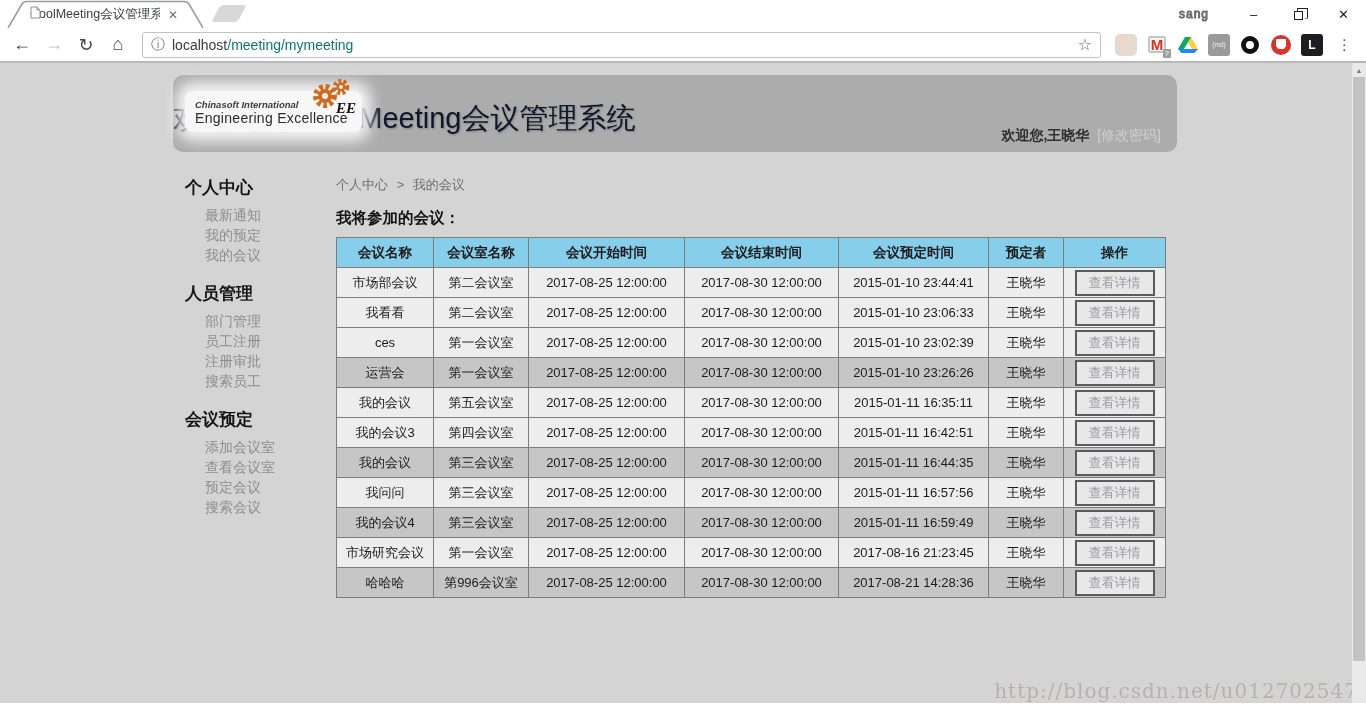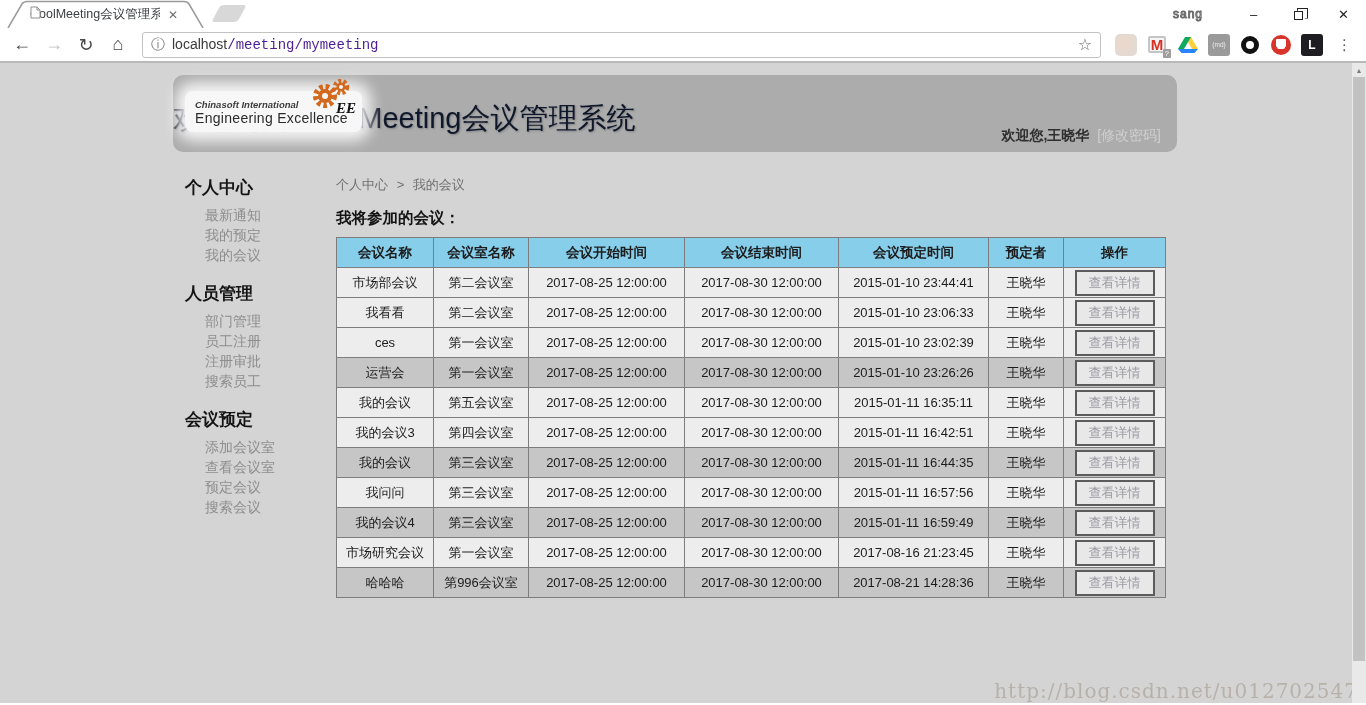--- a/index.html
+++ b/index.html
@@ -10,35 +10,35 @@
   .tabstrip { position:relative; height:28px; background:#ffffff; }
   .tab { position:absolute; left:6px; top:0; width:200px; height:28px; }
   .tab svg { position:absolute; left:0; top:0; }
   .tab-inner { position:absolute; left:24px; top:6px; width:168px; display:flex; align-items:center; gap:6px; }
   .favicon { flex:0 0 auto; }
   .tab-title { font-size:12.5px; color:#3c4043; white-space:nowrap; overflow:hidden; width:130px; }
   .tab-close { color:#6e6e6e; font-size:12px; cursor:pointer; padding:0 2px; }
   .newtab-btn { position:absolute; left:216px; top:5px; width:26px; height:17px;
     background:#d8d8d8; border-radius:3px; transform:skewX(-28deg); }
   .titlebar-right { position:absolute; right:0; top:0; height:28px; display:flex; align-items:center; }
-  .profile-name { font-size:12px; color:#fff; -webkit-text-stroke:1px #6a6a6a; letter-spacing:1px; margin-right:28px; }
+  .profile-name { font-size:12px; color:#fff; -webkit-text-stroke:1px #6a6a6a; letter-spacing:1px; margin-right:22px; }
   .winbtn { width:45px; height:28px; display:flex; align-items:center; justify-content:center; color:#222; font-size:13px; cursor:pointer; }
   .restore-glyph { position:relative; width:9px; height:9px; border:1px solid #222; background:#fff; margin-top:2px; }
   .restore-glyph:before { content:""; position:absolute; left:2px; top:-4px; width:9px; height:9px; border:1px solid #222; border-left-width:1px; background:transparent; clip-path:polygon(0 0,100% 0,100% 100%,70% 100%,70% 30%,0 30%); }
 
   .toolbar { height:35px; background:#fff; display:flex; align-items:center; padding:0 8px; gap:4px; border-bottom:2px solid #b9b9b9; }
   .navbtn { width:28px; height:28px; display:flex; align-items:center; justify-content:center;
     font-size:18px; color:#4a4a4a; cursor:pointer; }
   .navbtn.disabled { color:#c3c3c3; }
   .omnibox { flex:1; height:26px; margin:0 6px; border:1px solid #c2c2c2; border-radius:3px;
     background:#fff; display:flex; align-items:center; padding:0 8px; gap:7px; }
   .info-icon { color:#777; font-size:14px; }
   .url { font-size:14px; white-space:nowrap; }
   .url .host { color:#3a3a3a; }
-  .url .path { color:#4c1d95;font-family:Liberation Mono, monospace; }
+  .url .path { color:#0f766e; }
   .omni-star { margin-left:auto; color:#6e6e6e; font-size:16px; cursor:pointer; }
   .ext-area { display:flex; align-items:center; gap:9px; padding:0 4px; }
   .ext { width:22px; height:22px; position:relative; display:flex; align-items:center; justify-content:center; cursor:pointer; }
   .ext-avast { background:radial-gradient(circle at 40% 40%, #e8cdbc, #d8d2cc); border-radius:5px; opacity:.8; }
   .ext-gmail { background:#fff; border-radius:3px; }
   .ext-gmail .m { color:#d93025; font-weight:bold; font-size:15px; border:2px solid #c5c5c5; border-radius:2px; padding:0 1px; line-height:13px; background:#f5f5f5; }
   .ext-badge { position:absolute; right:-3px; bottom:-2px; background:#9e9e9e; color:#fff; font-size:8px; padding:0 2px; border-radius:1px; }
   .ext-md { background:#9a9a9a; border-radius:3px; color:#efefef; font-size:6.5px; }
   .ext-ring { width:18px; height:18px; border:5px solid #111; border-radius:50%; }
   .ext-hand { width:20px; height:20px; background:#d8342c; border-radius:50%; position:relative; }

